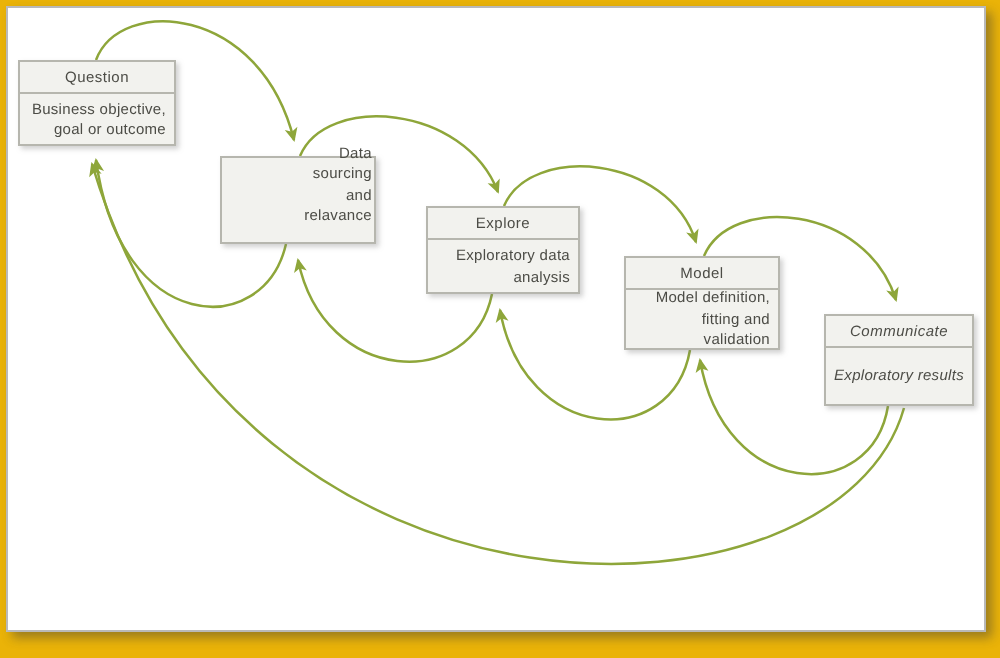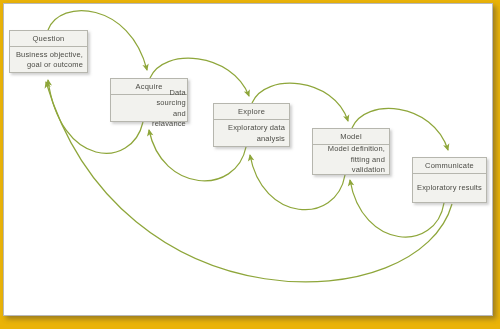--- a/index.html
+++ b/index.html
@@ -67,21 +67,21 @@
   }
   
   #node-question    { left:  9px; top:  30px; width: 79px; height: 43px; }
   #node-question .node-body    { height: 26px; }
   #node-acquire     { left:110px; top:  78px; width: 78px; height: 44px; }
   #node-acquire .node-body     { height: 27px; margin-left: 40px; }
   #node-explore     { left:213px; top: 103px; width: 77px; height: 44px; }
   #node-explore .node-body     { height: 27px; }
   #node-model       { left:312px; top: 128px; width: 78px; height: 47px; }
   #node-model .node-body       { height: 30px; }
-  #node-communicate { left:412px; top: 157px; width: 75px; height: 46px; }
+  #node-communicate { left:412px; top: 157px; width: 75px; height: 46px; font-style: italic; }
   #node-communicate .node-body { height: 29px; }
 </style>
 </head>
 <body>
 
 <div id="canvas">
 
   <div class="frame"></div>
 
   <svg class="diagram-svg" viewBox="0 0 500 329">
@@ -105,21 +105,20 @@
       <path d="M 452 204 C 420 318 120 330 46 82"></path>
     </g>
   </svg>
 
   <div class="node" id="node-question">
     <div class="node-title">Question</div>
     <div class="node-body">Business objective, goal or outcome</div>
   </div>
 
   <div class="node" id="node-acquire">
-    <div class="node-title">Acquire</div>
     <div class="node-body">Data sourcing and relavance</div>
   </div>
 
   <div class="node" id="node-explore">
     <div class="node-title">Explore</div>
     <div class="node-body">Exploratory data analysis</div>
   </div>
 
   <div class="node" id="node-model">
     <div class="node-title">Model</div>

